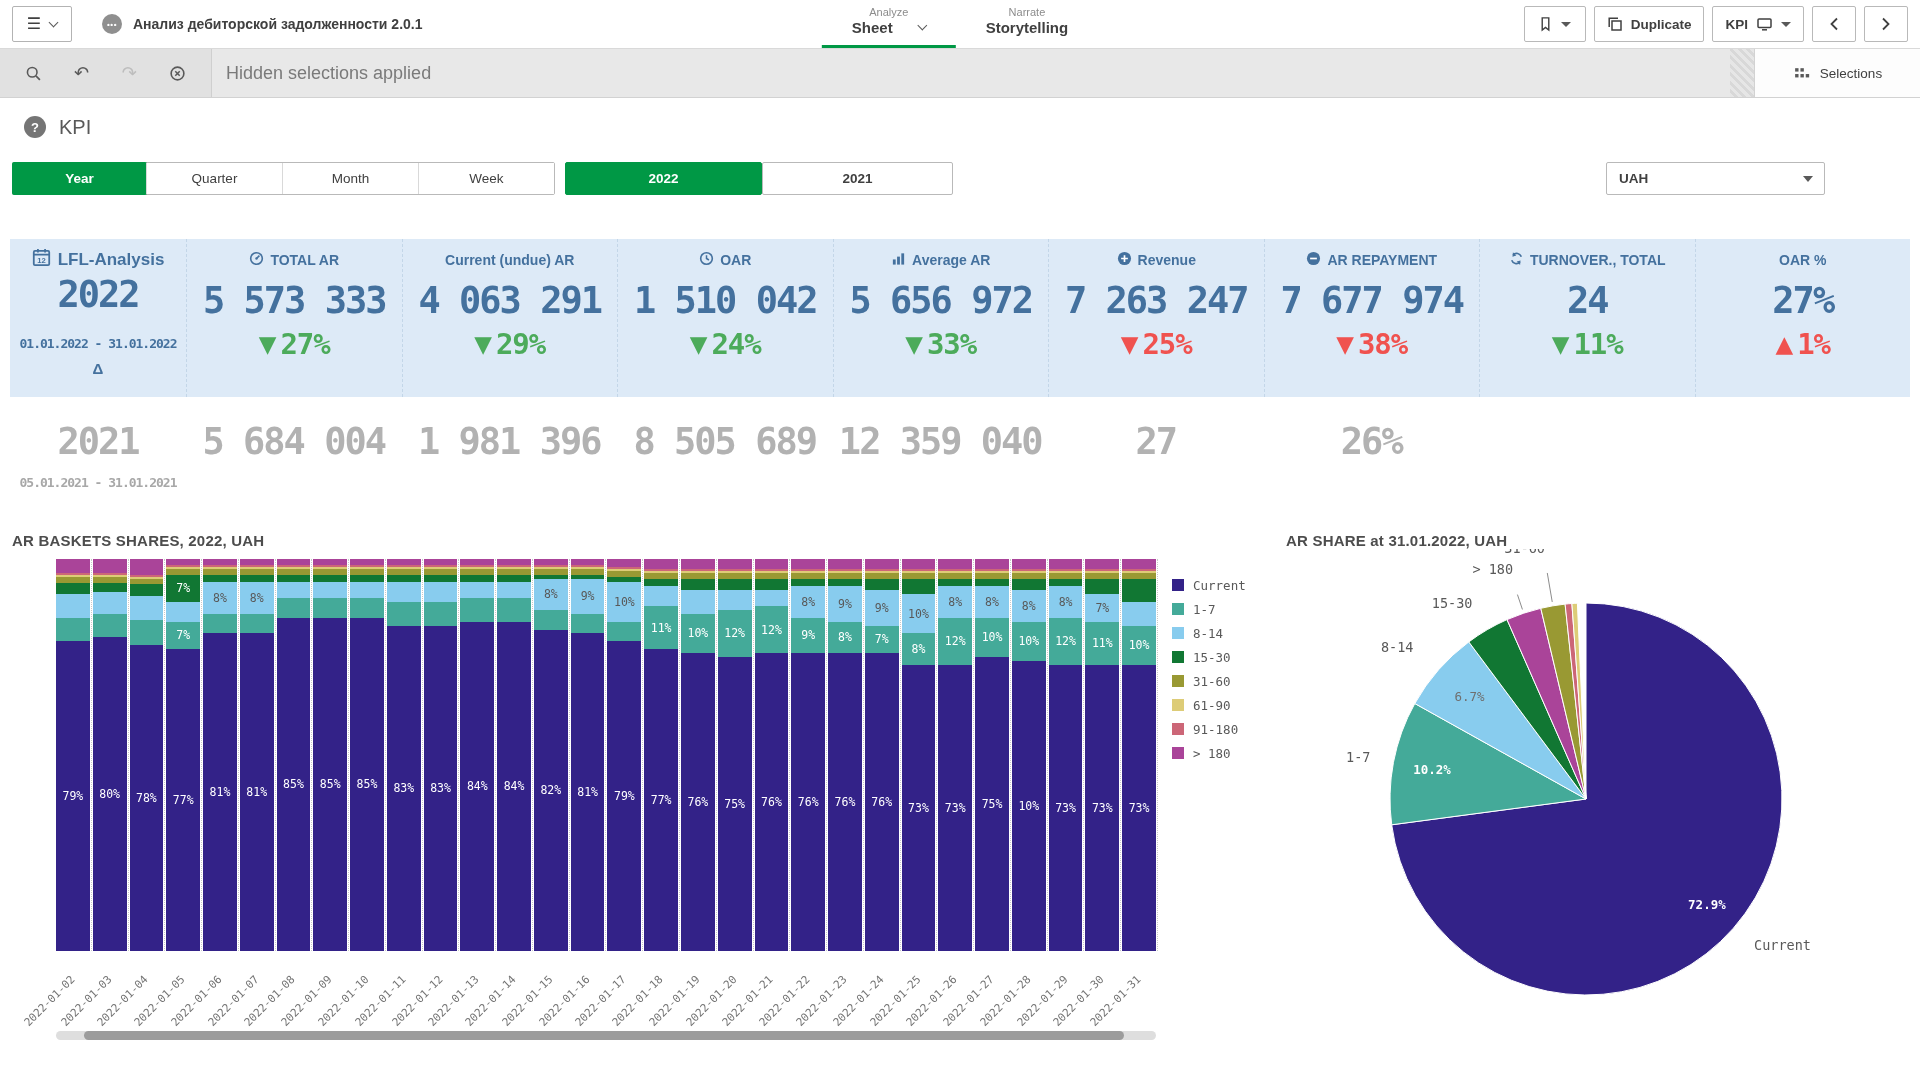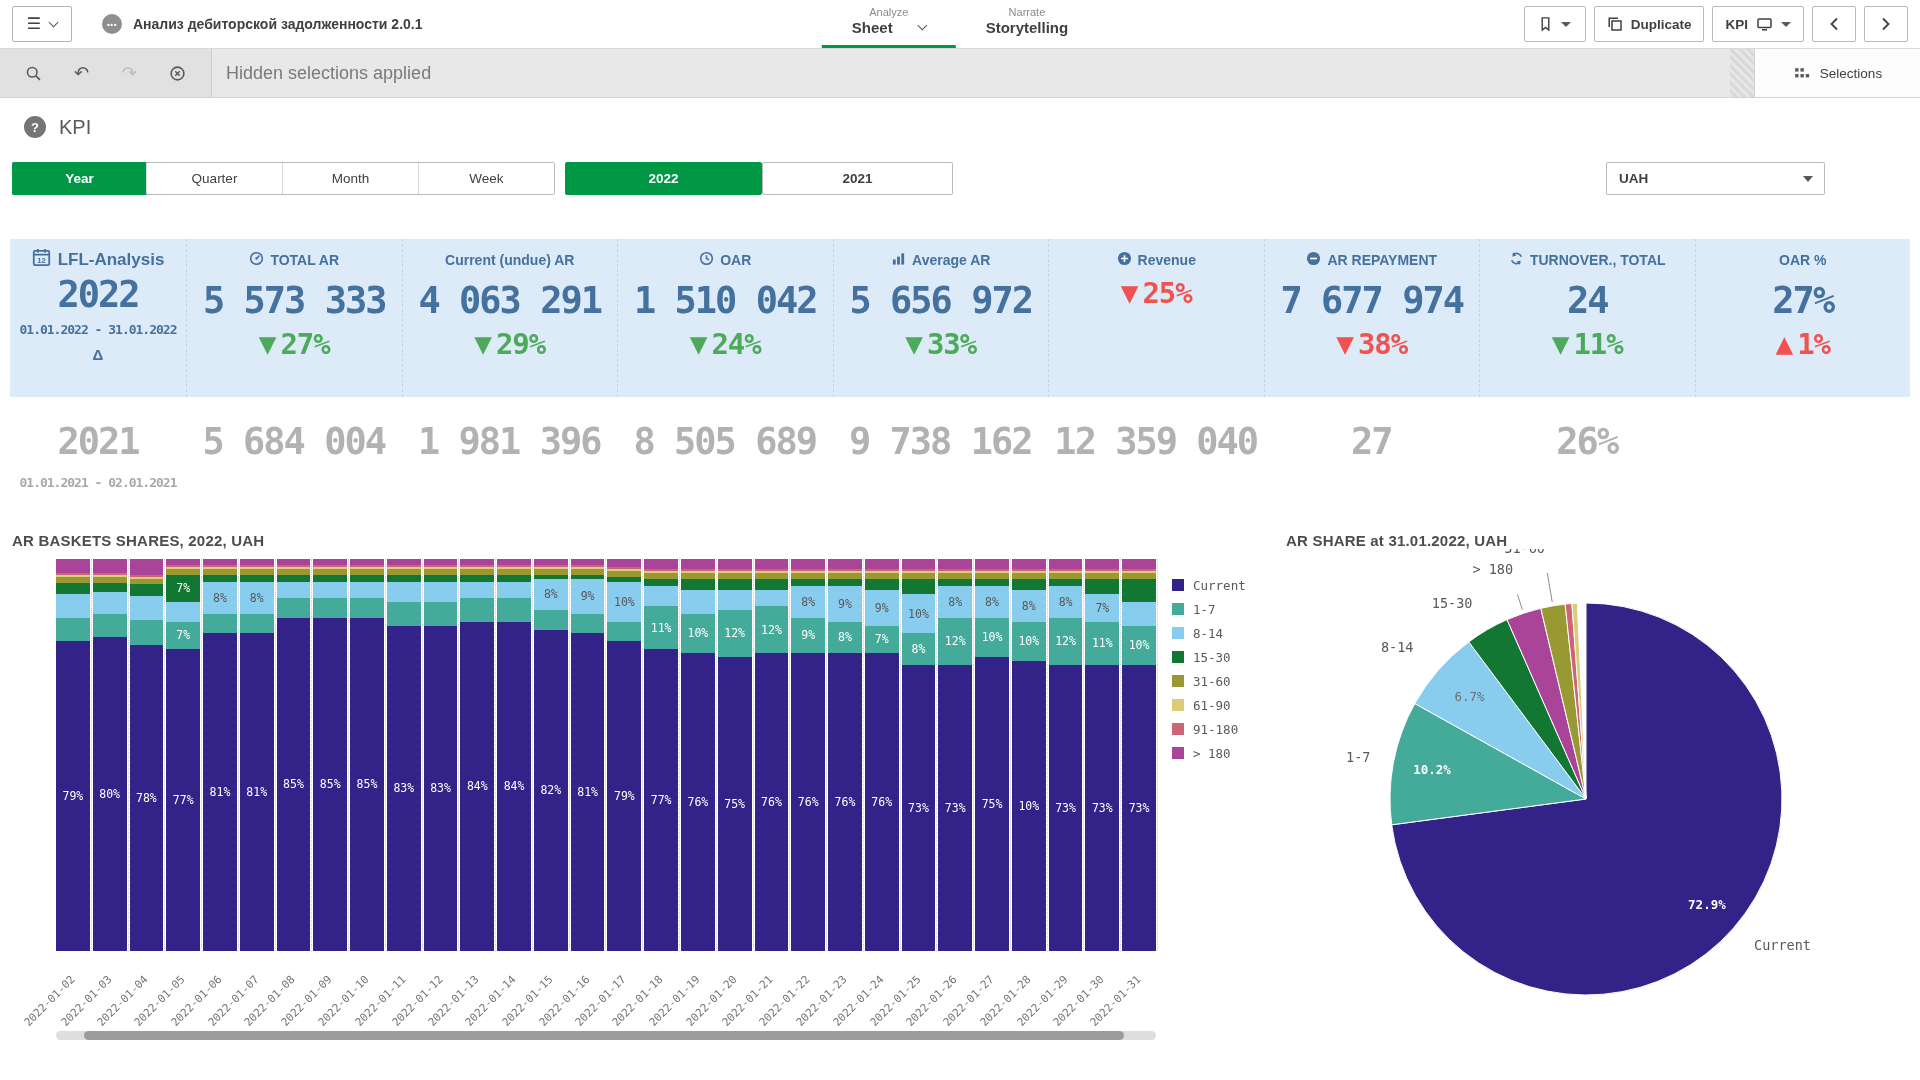--- a/index.html
+++ b/index.html
@@ -74,21 +74,21 @@
     color:#44719e; letter-spacing:-2px; margin-top:9px; line-height:42px; }
   .card-delta { margin-top:5px; font-family:"DejaVu Sans Mono", monospace; font-size:29px;
     font-weight:bold; letter-spacing:-1px; display:flex; align-items:center; justify-content:center; gap:5px; }
   .card-delta .tri { font-family:"DejaVu Sans", sans-serif; font-size:23px; }
   .d-green { color:#4cab5b; } .d-red { color:#f0524f; }
   .lfl-title { display:flex; align-items:center; justify-content:center; gap:7px; font-size:17px;
     font-weight:bold; color:#44719e; height:22px; }
   .lfl-year { font-family:"DejaVu Sans Mono", monospace; font-size:37px; font-weight:bold;
     color:#44719e; letter-spacing:-2px; margin-top:3px; line-height:42px;}
   .lfl-period { font-family:"DejaVu Sans Mono", monospace; font-size:13px; font-weight:bold;
-    color:#44719e; margin-top:6px; letter-spacing:-1px; }
+    color:#44719e; margin-top:20px; letter-spacing:-1px; }
   .lfl-delta { font-size:15px; font-weight:bold; color:#44719e; margin-top:9px; }
 
   
   .pgrid { display:grid; grid-template-columns:176px repeat(8, 1fr); margin:24px 10px 0 10px; }
   .pcell { text-align:center; }
   .pyear, .pval { font-family:"DejaVu Sans Mono", monospace; font-size:37px; font-weight:bold;
     color:#b2b2b2; letter-spacing:-2px; line-height:42px; }
   .pperiod { font-family:"DejaVu Sans Mono", monospace; font-size:13px; font-weight:bold;
     color:#a8a8a8; margin-top:12px; letter-spacing:-1px; }
 
@@ -303,20 +303,21 @@
       </div>
     </div>
     <div class="kpi-card">
       <div class="card-title">
         <span><svg width="15" height="15" viewBox="0 0 16 16">
             <circle cx="8" cy="8" r="7" fill="#44719e"></circle>
             <path d="M8 4.4v7.2M4.4 8h7.2" stroke="#fff" stroke-width="1.8"></path>
           </svg></span>
         <span>Revenue</span>
       </div>
+      <div class="card-value">7 263 247</div>
       <div class="card-delta d-red">
         <span class="tri">▼</span>
         <span>25%</span>
       </div>
     </div>
     <div class="kpi-card">
       <div class="card-title">
         <span><svg width="15" height="15" viewBox="0 0 16 16">
             <circle cx="8" cy="8" r="7" fill="#44719e"></circle>
             <path d="M4.4 8h7.2" stroke="#fff" stroke-width="1.8"></path>
@@ -353,33 +354,30 @@
       <div class="card-delta d-red">
         <span class="tri">▲</span>
         <span>1%</span>
       </div>
     </div>
   </div>
 
 <div class="pgrid" id="prev-grid">
   <div class="pcell">
     <div class="pyear">2021</div>
-    <div class="pperiod">01.01.2021 - 02.01.2021</div>
+    <div class="pperiod">05.01.2021 - 31.01.2021</div>
   </div>
     <div class="pcell">
       <div class="pval">5 684 004</div>
     </div>
     <div class="pcell">
       <div class="pval">1 981 396</div>
     </div>
     <div class="pcell">
       <div class="pval">8 505 689</div>
-    </div>
-    <div class="pcell">
-      <div class="pval">9 738 162</div>
     </div>
     <div class="pcell">
       <div class="pval">12 359 040</div>
     </div>
     <div class="pcell">
       <div class="pval">27</div>
     </div>
     <div class="pcell">
       <div class="pval">26%</div>
     </div>

